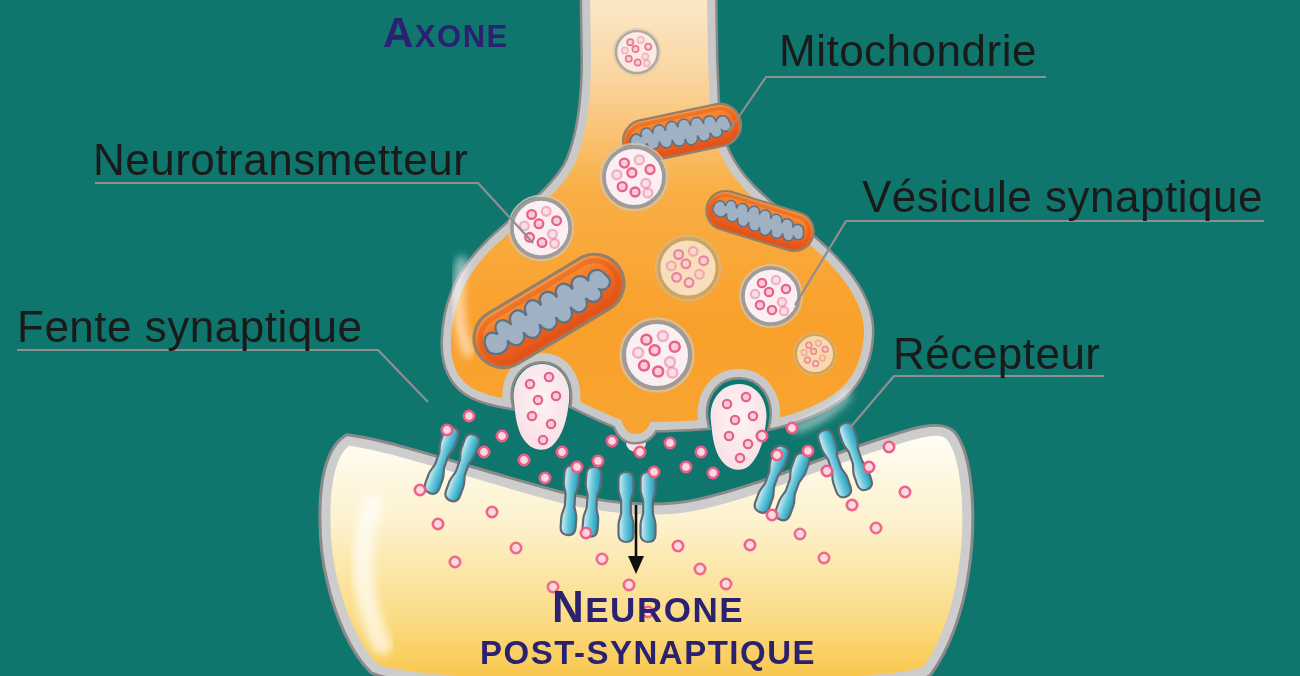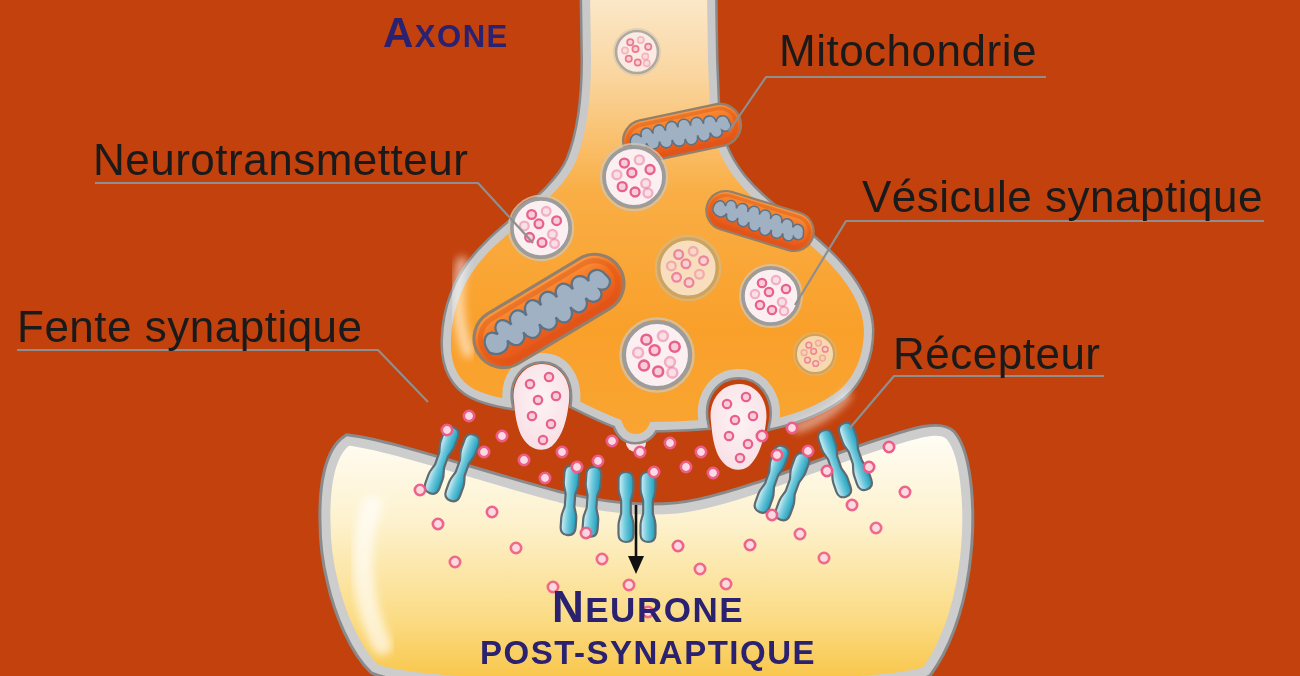--- a/index.html
+++ b/index.html
@@ -1,16 +1,16 @@
 <!DOCTYPE html>
 <html><head>
 <meta charset="utf-8">
 <style>
   html,body{margin:0;padding:0;background:#ffffff;}
-  .stage{position:relative;width:1300px;height:676px;background:#c2410c;overflow:hidden;
+  .stage{position:relative;width:1300px;height:676px;background:#0f766e;overflow:hidden;
          font-family:"Liberation Sans", sans-serif;}
   svg{display:block;}
   text{font-family:"Liberation Sans", sans-serif;}
   .black-label{font-size:44px;fill:#1A1A1A;letter-spacing:0.5px;}
   .navy{font-weight:700;letter-spacing:1.5px;}
   .leader{fill:none;stroke:#8F8F8F;stroke-width:2.2;stroke-linejoin:round;}
 </style>
 </head>
 <body>
 

